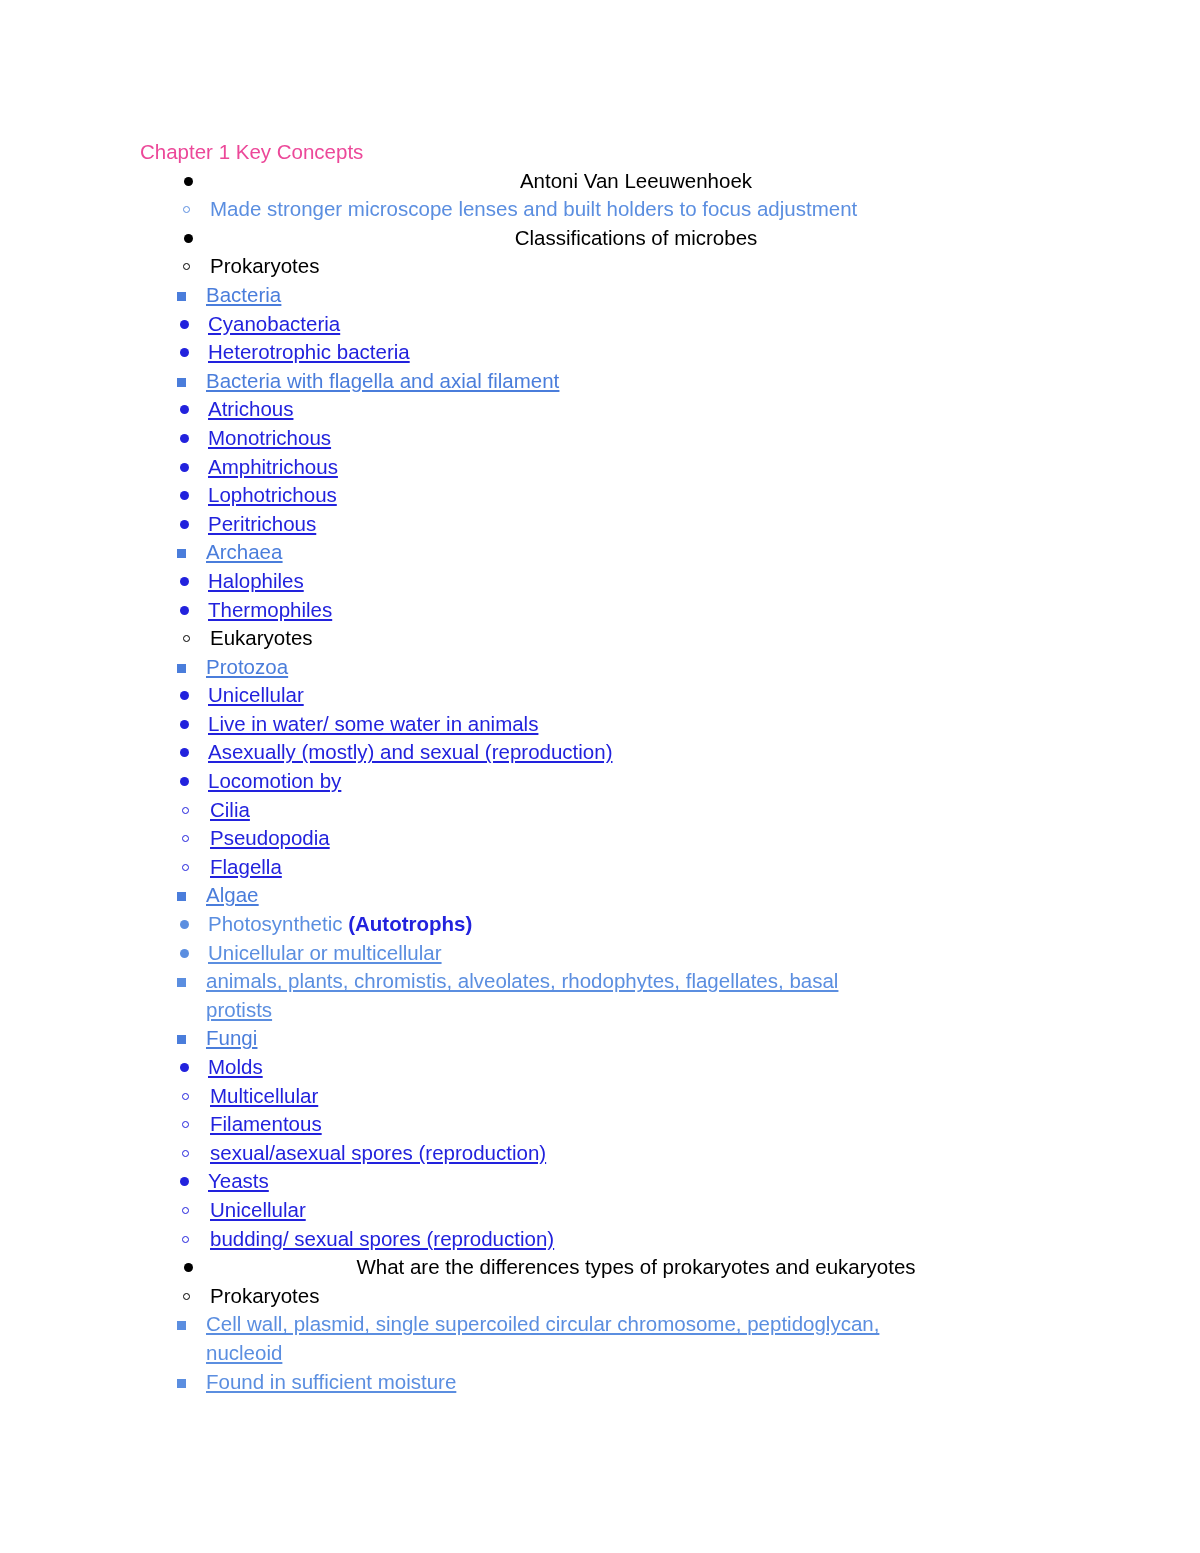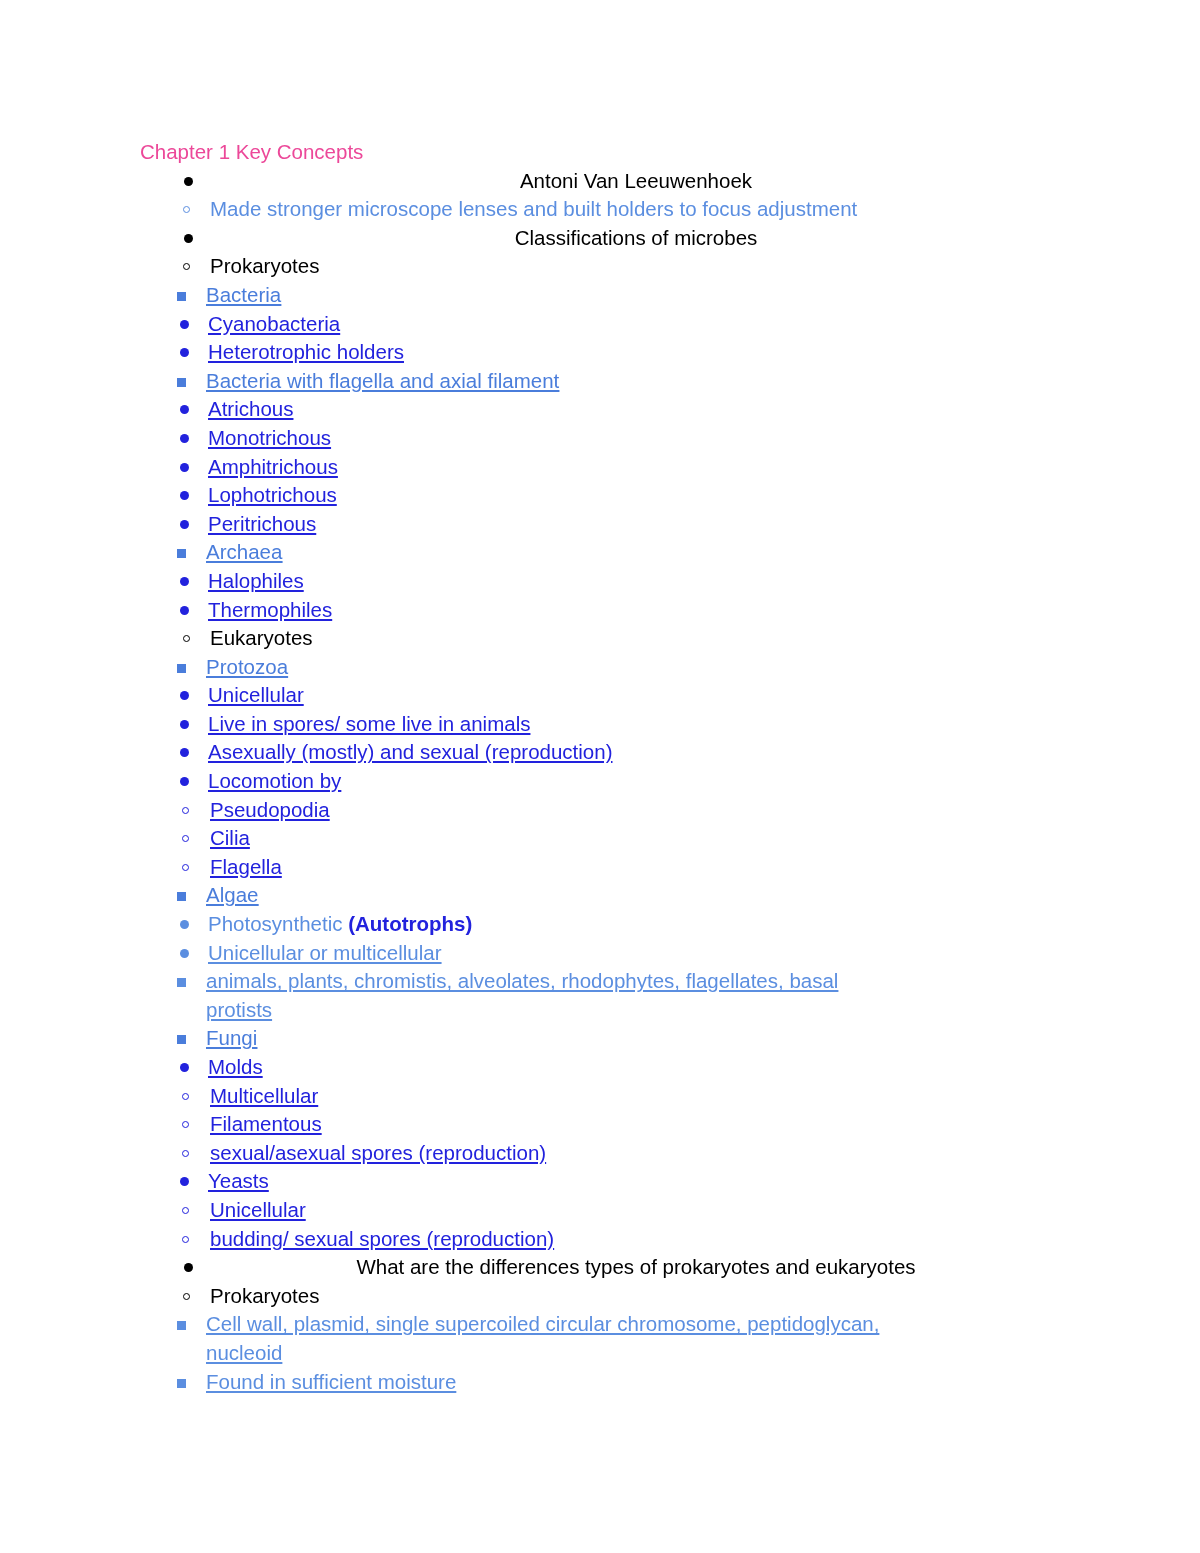--- a/index.html
+++ b/index.html
@@ -187,21 +187,21 @@
                   <ul class="lvl l4">
                     <li class="item c-strong">
                       <div class="row">
                         <span class="bullet"></span>
                         <span class="txt"><span class="txt-inner">Cyanobacteria</span></span>
                       </div>
                     </li>
                     <li class="item c-strong">
                       <div class="row">
                         <span class="bullet"></span>
-                        <span class="txt"><span class="txt-inner">Heterotrophic holders</span></span>
+                        <span class="txt"><span class="txt-inner">Heterotrophic bacteria</span></span>
                       </div>
                     </li>
                   </ul>
                 </li>
                 <li class="item c-link u-link">
                   <div class="row">
                     <span class="bullet"></span>
                     <span class="txt"><span class="txt-inner">Bacteria with flagella and axial filament</span></span>
                   </div>
                   <ul class="lvl l4">
@@ -273,45 +273,45 @@
                   <ul class="lvl l4">
                     <li class="item c-strong">
                       <div class="row">
                         <span class="bullet"></span>
                         <span class="txt"><span class="txt-inner">Unicellular</span></span>
                       </div>
                     </li>
                     <li class="item c-strong">
                       <div class="row">
                         <span class="bullet"></span>
-                        <span class="txt"><span class="txt-inner">Live in spores/ some live in animals</span></span>
+                        <span class="txt"><span class="txt-inner">Live in water/ some water in animals</span></span>
                       </div>
                     </li>
                     <li class="item c-strong">
                       <div class="row">
                         <span class="bullet"></span>
                         <span class="txt"><span class="txt-inner">Asexually (mostly) and sexual (reproduction)</span></span>
                       </div>
                     </li>
                     <li class="item c-strong">
                       <div class="row">
                         <span class="bullet"></span>
                         <span class="txt"><span class="txt-inner">Locomotion by</span></span>
                       </div>
                       <ul class="lvl l5">
                         <li class="item c-strong">
                           <div class="row">
                             <span class="bullet"></span>
+                            <span class="txt"><span class="txt-inner">Cilia</span></span>
+                          </div>
+                        </li>
+                        <li class="item c-strong">
+                          <div class="row">
+                            <span class="bullet"></span>
                             <span class="txt"><span class="txt-inner">Pseudopodia</span></span>
-                          </div>
-                        </li>
-                        <li class="item c-strong">
-                          <div class="row">
-                            <span class="bullet"></span>
-                            <span class="txt"><span class="txt-inner">Cilia</span></span>
                           </div>
                         </li>
                         <li class="item c-strong">
                           <div class="row">
                             <span class="bullet"></span>
                             <span class="txt"><span class="txt-inner">Flagella</span></span>
                           </div>
                         </li>
                       </ul>
                     </li>

